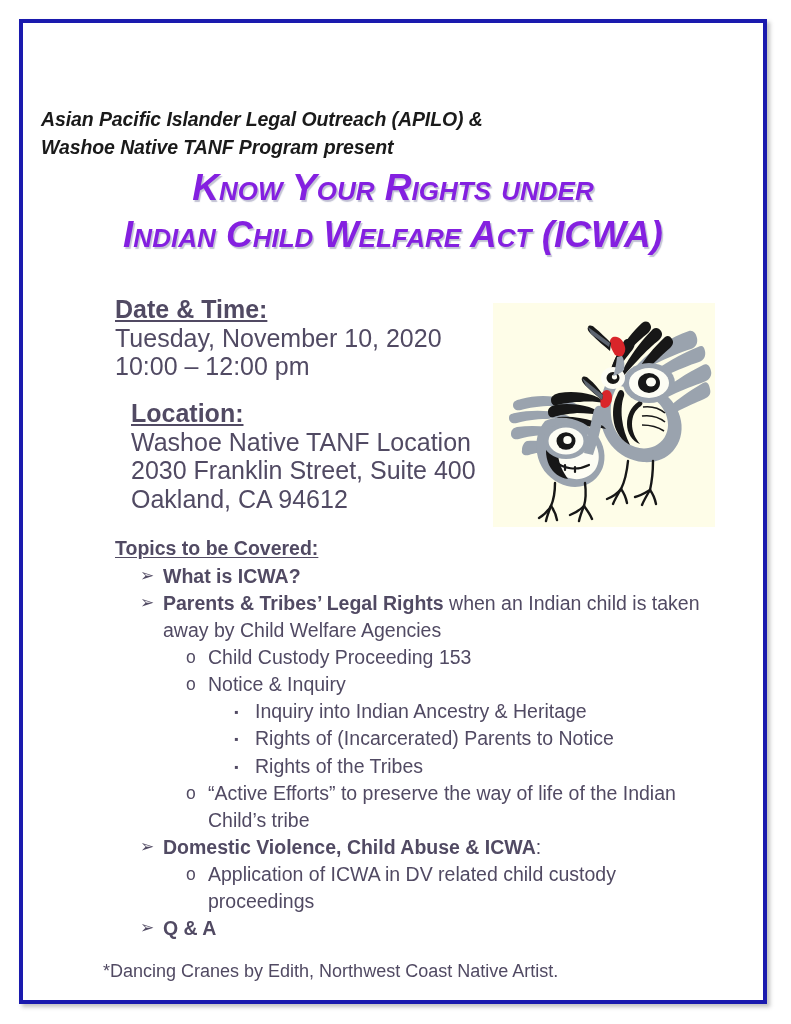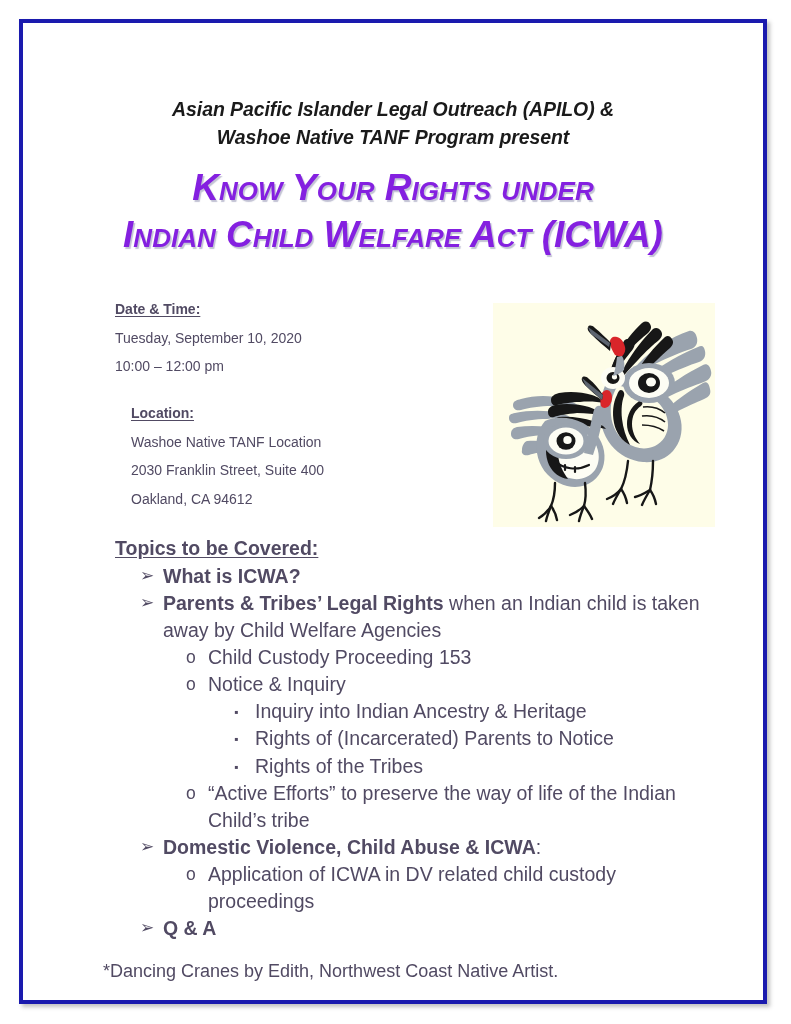--- a/index.html
+++ b/index.html
@@ -38,28 +38,27 @@
 
   .content {
     position: absolute;
     left: 0; top: 0;
     width: 100%;
     height: 100%;
   }
 
   
   .presenter {
-    text-align: center;
     font-weight: bold;
     font-style: italic;
     font-size: 19.5px;
     line-height: 28px;
     color: #1a1a1a;
     letter-spacing: -0.1px;
-    margin: 8px;
+    margin: 18px;
     padding: 0;
   }
   .presenter-line1 { position: absolute; left: 0; right: 0; top: 64px; }
   .presenter-line2 { position: absolute; left: 0; right: 0; top: 92px; }
 
   
   .maintitle {
     position: absolute;
     left: 0; right: 0;
     text-align: center;
@@ -72,21 +71,21 @@
     letter-spacing: 0px;
     text-shadow: 1.5px 1.5px 1px rgba(120,120,160,0.45);
     white-space: nowrap;
   }
   .title-line1 { top: 143px; }
   .title-line2 { top: 190px; }
 
   
   .body-text {
     color: #514a63;
-    font-size: 14px;
+    font-size: 25px;
     line-height: 28.5px;
   }
 
   .hdr {
     font-weight: bold;
     text-decoration: underline;
     text-underline-offset: 2px;
   }
 
   .block-datetime {
@@ -179,21 +178,21 @@
     <div class="content">
 
       <div class="presenter presenter-line1">Asian Pacific Islander Legal Outreach (APILO) &amp;</div>
       <div class="presenter presenter-line2">Washoe Native TANF Program present</div>
 
       <div class="maintitle title-line1">Know Your Rights under</div>
       <div class="maintitle title-line2">Indian Child Welfare Act (ICWA)</div>
 
       <div class="block-datetime body-text">
         <div class="hdr">Date &amp; Time:</div>
-        <div>Tuesday, September 10, 2020</div>
+        <div>Tuesday, November 10, 2020</div>
         <div>10:00 – 12:00 pm</div>
       </div>
 
       <div class="block-location body-text">
         <div class="hdr">Location:</div>
         <div>Washoe Native TANF Location</div>
         <div>2030 Franklin Street, Suite 400</div>
         <div>Oakland, CA 94612</div>
       </div>
 

